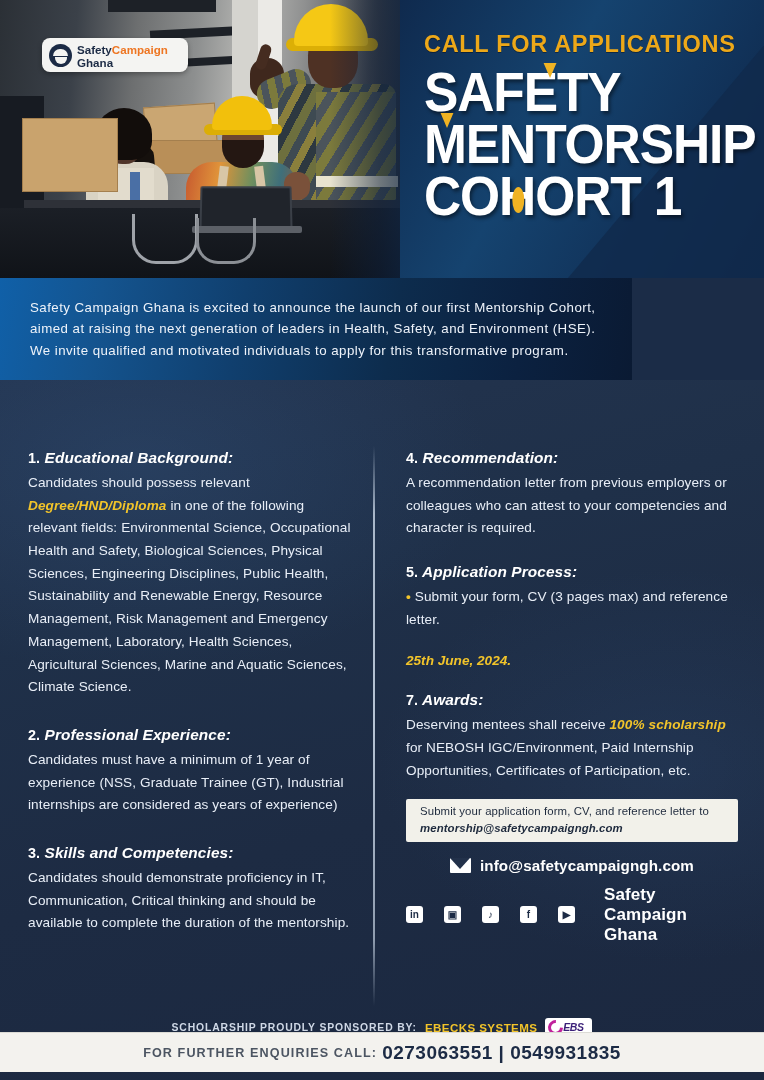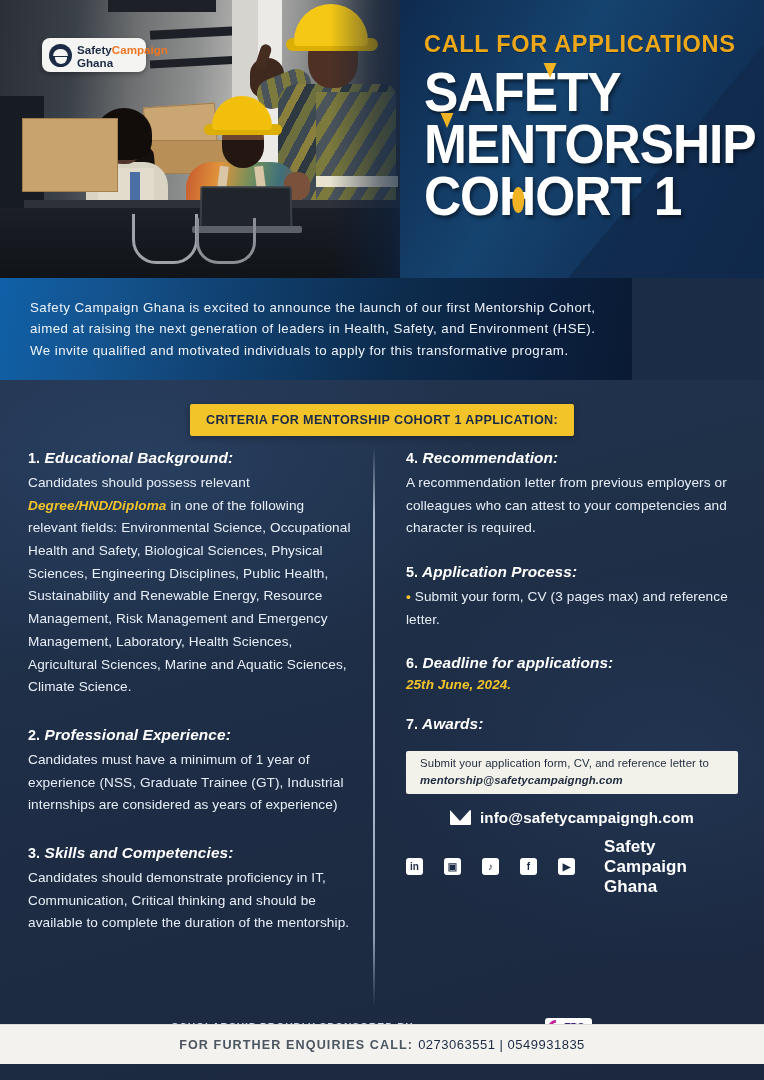--- a/index.html
+++ b/index.html
@@ -194,26 +194,26 @@
   .ebs-badge{
     width:47px;height:19px;background:#fff;border-radius:3px;
     display:flex;align-items:center;justify-content:center;position:relative;
   }
   .ebs-c{position:absolute;left:3px;top:2px;width:15px;height:15px;border-radius:50%;
     border:3.2px solid #c0219b;border-right-color:transparent;transform:rotate(-42deg);}
   .ebs-t{font-size:10.5px;font-weight:900;color:#3a1f78;letter-spacing:-.4px;margin-left:9px;font-style:italic;}
 
   
   .footer{
-    position:absolute;left:0;bottom:16px;width:764px;height:40px;
+    position:absolute;left:0;bottom:8px;width:764px;height:40px;
     background:#f3f2ee;display:flex;align-items:center;justify-content:center;
     border-top:1px solid #dcdbd5;
   }
   .footer .f1{color:#4c5562;font-size:12.6px;font-weight:600;letter-spacing:1.1px;}
-  .footer .f2{color:#1c2b45;font-size:13px;font-weight:400;letter-spacing:.5px;margin-left:5px;}
+  .footer .f2{color:#1c2b45;font-size:19px;font-weight:700;letter-spacing:.5px;margin-left:5px;}
 </style>
 </head>
 <body>
 
 <div class="flyer">
 
   <div class="hero">
 
     <div class="hero-photo">
       <div class="ph-wall"></div>
@@ -255,21 +255,21 @@
       <div class="p1-hair"></div>
 
       <div class="ph-box ph-b1"></div>
       <div class="ph-table"></div>
       <div class="ph-desk"></div>
       <div class="ph-laptop"></div>
       <div class="ph-laptop-base"></div>
       <div class="ph-chairarm"></div>
       <div class="ph-chairarm2"></div>
 
-      <div style="position:absolute;left:42px;top:38px;width:104px;height:34px;background:#f4f4f2;border-radius:8px;display:flex;align-items:center;padding:0 7px;box-shadow:0 2px 5px rgba(0,0,0,.3);">
+      <div style="position:absolute;left:42px;top:38px;width:146px;height:34px;background:#f4f4f2;border-radius:8px;display:flex;align-items:center;padding:0 7px;box-shadow:0 2px 5px rgba(0,0,0,.3);">
         <span style="width:23px;height:23px;border-radius:50%;background:#1c2b45;position:relative;flex:0 0 auto;display:inline-block;">
           <span style="position:absolute;left:4px;top:5.5px;width:15px;height:7px;border-radius:7px 7px 0 0;background:#f4f4f2;"></span>
           <span style="position:absolute;left:5.5px;top:13px;width:12px;height:7px;border-radius:0 0 6px 6px;background:#f4f4f2;"></span>
         </span>
         <span style="margin-left:5px;line-height:1.04;">
           <span style="display:block;white-space:nowrap;">
             <span style="color:#1c2b45;font-size:11.6px;font-weight:800;">Safety</span><span style="color:#ee7623;font-size:11.6px;font-weight:800;">Campaign</span>
           </span>
           <span style="display:block;color:#1c2b45;font-size:11.6px;font-weight:800;">Ghana</span>
         </span>
@@ -299,21 +299,20 @@
       </div>
     </div>
   </div>
 
   <div class="intro">
     <p>Safety Campaign Ghana is excited to announce the launch of our first Mentorship Cohort, aimed at raising the next generation of leaders in Health, Safety, and Environment (HSE). We invite qualified and motivated individuals to apply for this transformative program.</p>
   </div>
 
   <div class="body-wrap">
 
-    <div class="criteria-banner">CRITERIA FOR MENTORSHIP COHORT 1 APPLICATION:</div>
     <div class="divider"></div>
 
     <div class="cols">
 
       <div class="col col-left">
 
         <div class="item">
           <h3>
             <span class="num">1.</span>
             <span>Educational Background:</span>
@@ -351,32 +350,29 @@
 
         <div class="item" style="margin-top:22px;">
           <h3>
             <span class="num">5.</span>
             <span>Application Process:</span>
           </h3>
           <p><span class="bullet">•</span> <span>Submit your form, CV (3 pages max) and reference letter.</span></p>
         </div>
 
         <div class="item" style="margin-top:22px;">
-          <h3>
-            <span class="num">6.</span>
-            <span>Deadline for applications:</span>
-          </h3>
           <div class="date-line">25th June, 2024.</div>
         </div>
 
         <div class="item" style="margin-top:22px;margin-bottom:16px;">
           <h3>
             <span class="num">7.</span>
             <span>Awards:</span>
           </h3>
+          <p><span>Deserving mentees shall receive </span><span class="hl">100% scholarship</span><span> for NEBOSH IGC/Environment, Paid Internship Opportunities, Certificates of Participation, etc.</span></p>
         </div>
 
         <div class="submit-box">
           <span>Submit your application form, CV, and reference letter to </span><b>mentorship@safetycampaigngh.com</b>
         </div>
 
         <div class="email-row">
           <span class="env"></span>
           <span>info@safetycampaigngh.com</span>
         </div>

